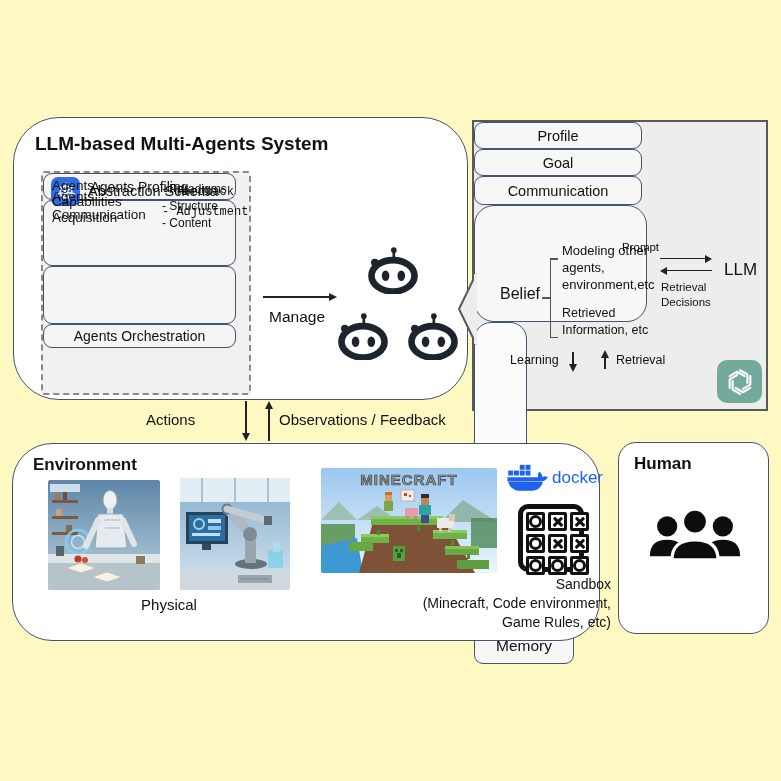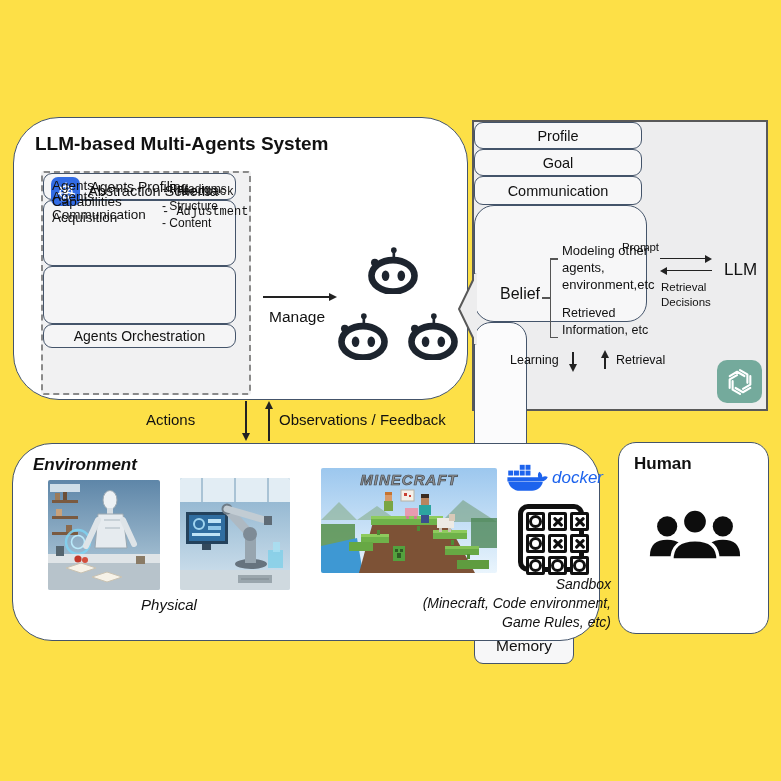--- a/index.html
+++ b/index.html
@@ -1,16 +1,16 @@
 <!DOCTYPE html>
 <html><head>
 <meta charset="utf-8">
 <style>
   html,body{margin:0;padding:0;background:#fff;}
-  .canvas{position:relative;width:781px;height:781px;background:#fde047;overflow:hidden;
+  .canvas{position:relative;width:781px;height:781px;background:#fef9c3;overflow:hidden;
           font-family:"Liberation Sans",sans-serif;color:#111;}
   .abs{position:absolute;}
   .box{position:absolute;box-sizing:border-box;}
   
   .big-frame{border:1.6px solid #44546A;border-radius:46px;background:#fff;}
   
   .panel{border:2px solid #595959;background:#EDEDEE;}
   .chip{box-sizing:border-box;border:1.4px solid #44546A;border-radius:9px;background:#F5F5F6;
         display:flex;align-items:center;justify-content:center;text-align:center;}
   .chip.left{justify-content:flex-start;text-align:left;}
@@ -208,21 +208,21 @@
     </div>
   </div>
 
   <div class="lbl" style="left:146px;top:411px;font-size:15px;">Actions</div>
   <div class="v-line" style="left:245px;top:401px;height:34px;"></div>
   <div class="head-d" style="left:241.5px;top:433px;"></div>
   <div class="v-line" style="left:268px;top:407px;height:34px;"></div>
   <div class="head-u" style="left:264.5px;top:401px;"></div>
   <div class="lbl" style="left:279px;top:411px;font-size:15px;">Observations / Feedback</div>
 
-  <div class="box big-frame" style="left:12px;top:443px;width:588px;height:198px;border-radius:40px;font-style:italic;">
+  <div class="box big-frame" style="left:12px;top:443px;width:588px;height:198px;border-radius:40px;">
     <div class="lbl t600" style="left:20px;top:11px;font-size:17px;">Environment</div>
 
     <div class="img-frame" style="left:35px;top:36px;width:112px;height:110px;">
       <svg width="112" height="110" viewBox="0 0 112 110">
         <defs>
           <linearGradient id="bg1" x1="0" y1="0" x2="0" y2="1">
             <stop offset="0" stop-color="#5E86A8"></stop>
               <stop offset="1" stop-color="#BBD2E0"></stop>
           </linearGradient>
         </defs>

